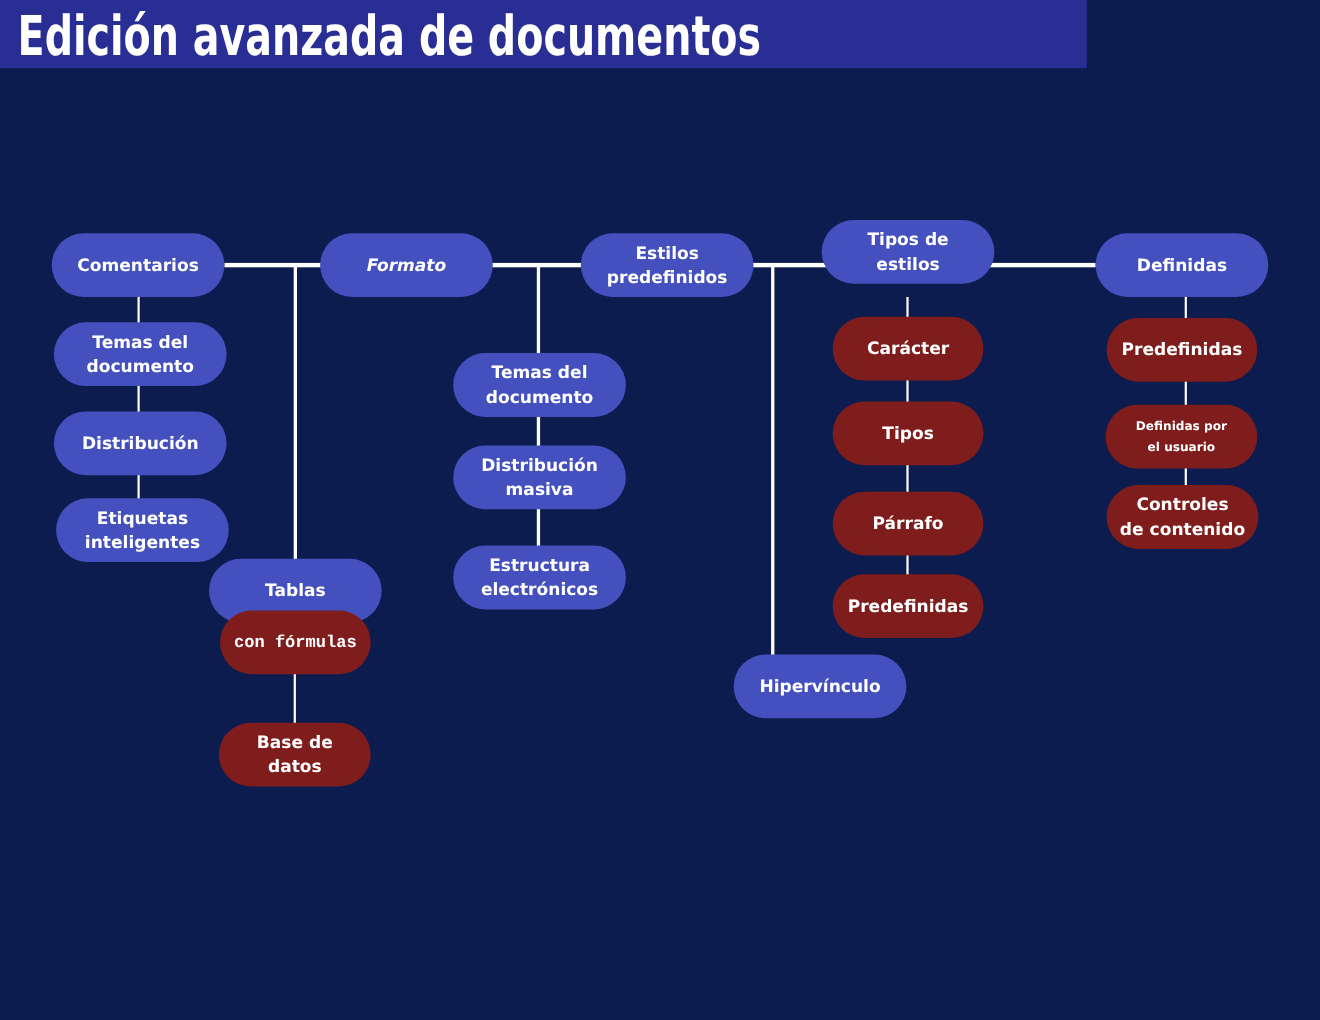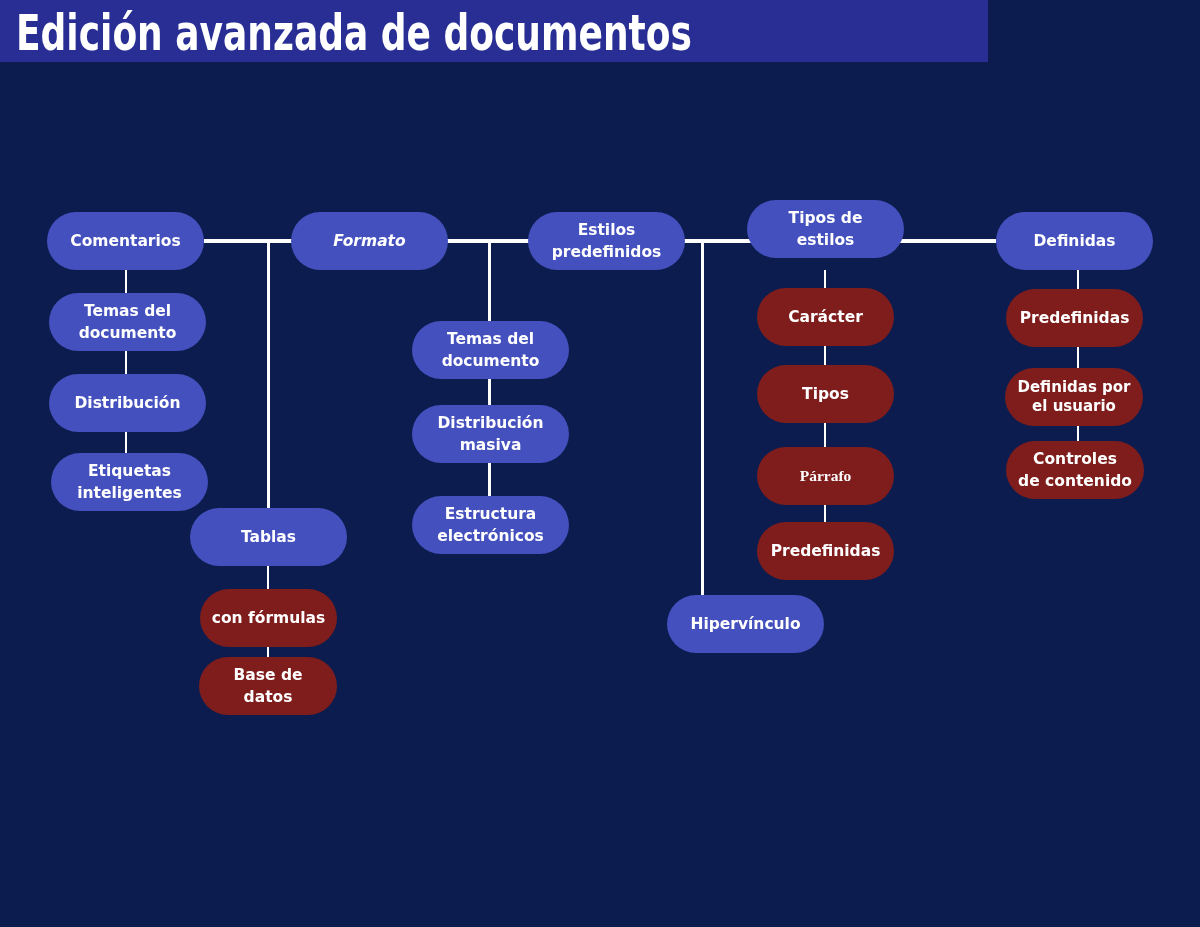--- a/index.html
+++ b/index.html
@@ -37,21 +37,21 @@
       font-weight: bold;
       font-size: 15.5px;
       line-height: 22px;
       box-sizing: border-box;
       padding: 0 6px;
       white-space: pre-line;
       cursor: pointer;
     }
     .primary { background: #4450bd; }
     .light { background: #7f1d1d; }
-    .small { font-size: 15px; line-height: 19px; }
+    .small { font-size: 11px; line-height: 19px; }
   </style>
 </head>
 <body>
 
 <div class="header">
   <div class="title">Edición avanzada de documentos</div>
 </div>
 
 <div class="line" style="left:204px; top:239px; width:792px; height:4px;"></div>
 
@@ -77,35 +77,35 @@
 estilos</div>
 <div class="node primary" style="left:996px; top:212px; width:157px; height:58px;">Definidas</div>
 
 <div class="node primary" style="left:49px; top:293px; width:157px; height:58px;">Temas del
 documento</div>
 <div class="node primary" style="left:49px; top:374px; width:157px; height:58px;">Distribución</div>
 <div class="node primary" style="left:51px; top:453px; width:157px; height:58px;">Etiquetas
 inteligentes</div>
 
 <div class="node primary" style="left:190px; top:508px; width:157px; height:58px;">Tablas</div>
-<div class="node light" style="left:200px; top:589px; width:137px; height:58px;">con fórmulas</div>
+<div class="node light" style="left:200px; top:555px; width:137px; height:58px;font-family:Liberation Mono, monospace;">con fórmulas</div>
 <div class="node light" style="left:199px; top:657px; width:138px; height:58px;">Base de
 datos</div>
 
 <div class="node primary" style="left:412px; top:321px; width:157px; height:58px;">Temas del
 documento</div>
 <div class="node primary" style="left:412px; top:405px; width:157px; height:58px;">Distribución
 masiva</div>
 <div class="node primary" style="left:412px; top:496px; width:157px; height:58px;">Estructura
 electrónicos</div>
 
 <div class="node primary" style="left:667px; top:595px; width:157px; height:58px;">Hipervínculo</div>
 
 <div class="node light" style="left:757px; top:288px; width:137px; height:58px;">Carácter</div>
 <div class="node light" style="left:757px; top:365px; width:137px; height:58px;">Tipos</div>
-<div class="node light" style="left:757px; top:447px; width:137px; height:58px;font-family:Liberation Serif, serif;">Párrafo</div>
+<div class="node light" style="left:757px; top:447px; width:137px; height:58px;">Párrafo</div>
 <div class="node light" style="left:757px; top:522px; width:137px; height:58px;">Predefinidas</div>
 
 <div class="node light" style="left:1006px; top:289px; width:137px; height:58px;">Predefinidas</div>
 <div class="node light small" style="left:1005px; top:368px; width:138px; height:58px;">Definidas por
 el usuario</div>
 <div class="node light" style="left:1006px; top:441px; width:138px; height:58px;">Controles
 de contenido</div>
 
 </body></html>

